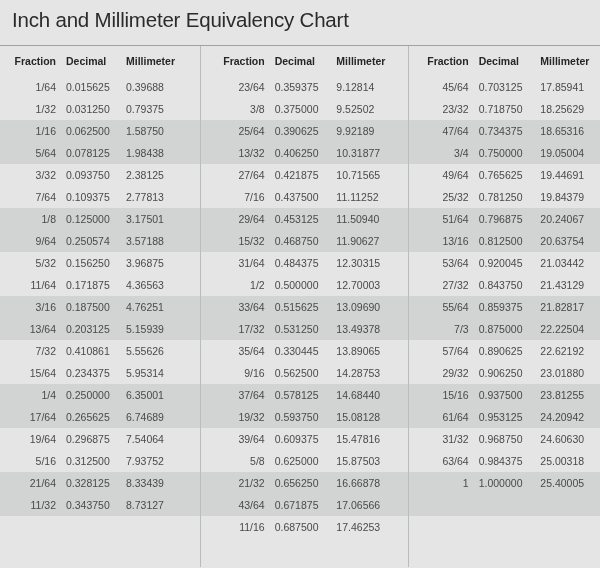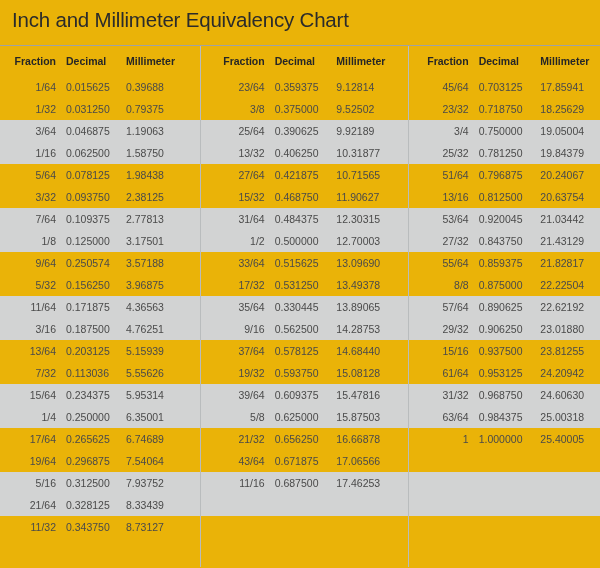--- a/index.html
+++ b/index.html
@@ -13,21 +13,21 @@
     overflow: hidden;
     font-family: "Liberation Sans", sans-serif;
     color: #3b3b3b;
     -webkit-font-smoothing: antialiased;
   }
 
   #page {
     position: relative;
     width: 600px;
     height: 568px;
-    background: #eab308;
+    background: #e5e5e5;
   }
 
   
   .title {
     position: absolute;
     left: 12px;
     top: 6px;
     font-size: 20.5px;
     line-height: 28px;
     font-weight: 400;
@@ -165,25 +165,20 @@
               <div class="c-frac">1/64</div>
               <div class="c-dec">0.015625</div>
               <div class="c-mm">0.39688</div>
             </div>
             <div class="drow">
               <div class="c-frac">1/32</div>
               <div class="c-dec">0.031250</div>
               <div class="c-mm">0.79375</div>
             </div>
             <div class="drow">
-              <div class="c-frac">3/64</div>
-              <div class="c-dec">0.046875</div>
-              <div class="c-mm">1.19063</div>
-            </div>
-            <div class="drow">
               <div class="c-frac">1/16</div>
               <div class="c-dec">0.062500</div>
               <div class="c-mm">1.58750</div>
             </div>
             <div class="drow">
               <div class="c-frac">5/64</div>
               <div class="c-dec">0.078125</div>
               <div class="c-mm">1.98438</div>
             </div>
             <div class="drow">
@@ -221,21 +216,21 @@
               <div class="c-dec">0.187500</div>
               <div class="c-mm">4.76251</div>
             </div>
             <div class="drow">
               <div class="c-frac">13/64</div>
               <div class="c-dec">0.203125</div>
               <div class="c-mm">5.15939</div>
             </div>
             <div class="drow">
               <div class="c-frac">7/32</div>
-              <div class="c-dec">0.113036</div>
+              <div class="c-dec">0.410861</div>
               <div class="c-mm">5.55626</div>
             </div>
             <div class="drow">
               <div class="c-frac">15/64</div>
               <div class="c-dec">0.234375</div>
               <div class="c-mm">5.95314</div>
             </div>
             <div class="drow">
               <div class="c-frac">1/4</div>
               <div class="c-dec">0.250000</div>
@@ -302,20 +297,30 @@
               <div class="c-frac">13/32</div>
               <div class="c-dec">0.406250</div>
               <div class="c-mm">10.31877</div>
             </div>
             <div class="drow">
               <div class="c-frac">27/64</div>
               <div class="c-dec">0.421875</div>
               <div class="c-mm">10.71565</div>
             </div>
             <div class="drow">
+              <div class="c-frac">7/16</div>
+              <div class="c-dec">0.437500</div>
+              <div class="c-mm">11.11252</div>
+            </div>
+            <div class="drow">
+              <div class="c-frac">29/64</div>
+              <div class="c-dec">0.453125</div>
+              <div class="c-mm">11.50940</div>
+            </div>
+            <div class="drow">
               <div class="c-frac">15/32</div>
               <div class="c-dec">0.468750</div>
               <div class="c-mm">11.90627</div>
             </div>
             <div class="drow">
               <div class="c-frac">31/64</div>
               <div class="c-dec">0.484375</div>
               <div class="c-mm">12.30315</div>
             </div>
             <div class="drow">
@@ -399,25 +404,35 @@
               <div class="c-frac">45/64</div>
               <div class="c-dec">0.703125</div>
               <div class="c-mm">17.85941</div>
             </div>
             <div class="drow">
               <div class="c-frac">23/32</div>
               <div class="c-dec">0.718750</div>
               <div class="c-mm">18.25629</div>
             </div>
             <div class="drow">
+              <div class="c-frac">47/64</div>
+              <div class="c-dec">0.734375</div>
+              <div class="c-mm">18.65316</div>
+            </div>
+            <div class="drow">
               <div class="c-frac">3/4</div>
               <div class="c-dec">0.750000</div>
               <div class="c-mm">19.05004</div>
             </div>
             <div class="drow">
+              <div class="c-frac">49/64</div>
+              <div class="c-dec">0.765625</div>
+              <div class="c-mm">19.44691</div>
+            </div>
+            <div class="drow">
               <div class="c-frac">25/32</div>
               <div class="c-dec">0.781250</div>
               <div class="c-mm">19.84379</div>
             </div>
             <div class="drow">
               <div class="c-frac">51/64</div>
               <div class="c-dec">0.796875</div>
               <div class="c-mm">20.24067</div>
             </div>
             <div class="drow">
@@ -434,21 +449,21 @@
               <div class="c-frac">27/32</div>
               <div class="c-dec">0.843750</div>
               <div class="c-mm">21.43129</div>
             </div>
             <div class="drow">
               <div class="c-frac">55/64</div>
               <div class="c-dec">0.859375</div>
               <div class="c-mm">21.82817</div>
             </div>
             <div class="drow">
-              <div class="c-frac">8/8</div>
+              <div class="c-frac">7/3</div>
               <div class="c-dec">0.875000</div>
               <div class="c-mm">22.22504</div>
             </div>
             <div class="drow">
               <div class="c-frac">57/64</div>
               <div class="c-dec">0.890625</div>
               <div class="c-mm">22.62192</div>
             </div>
             <div class="drow">
               <div class="c-frac">29/32</div>

